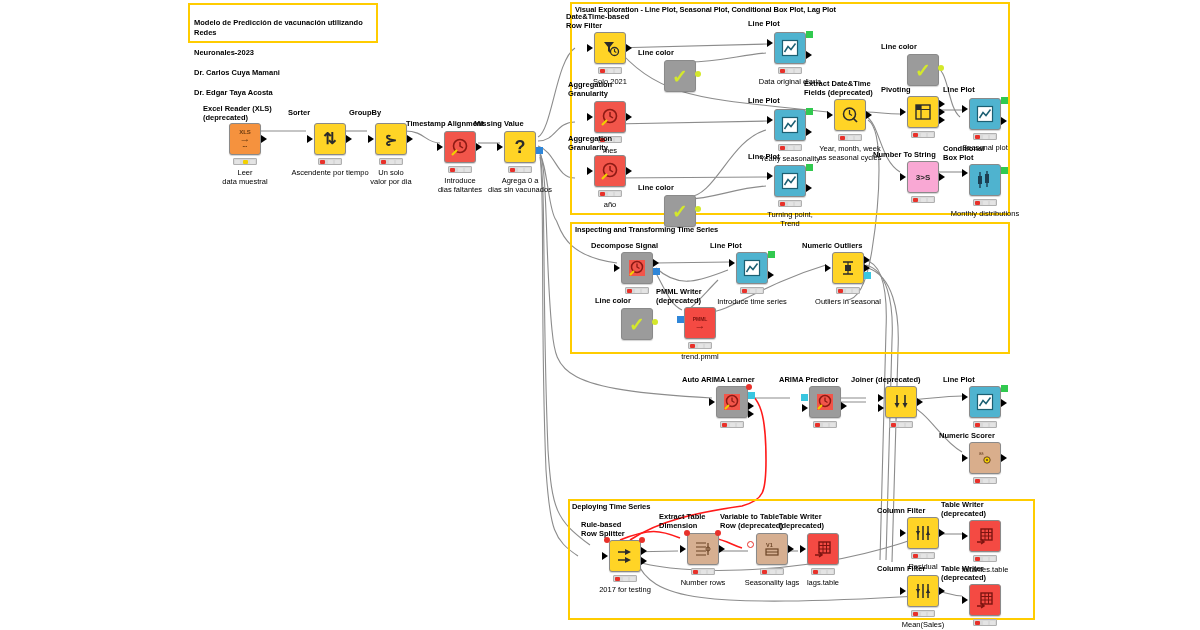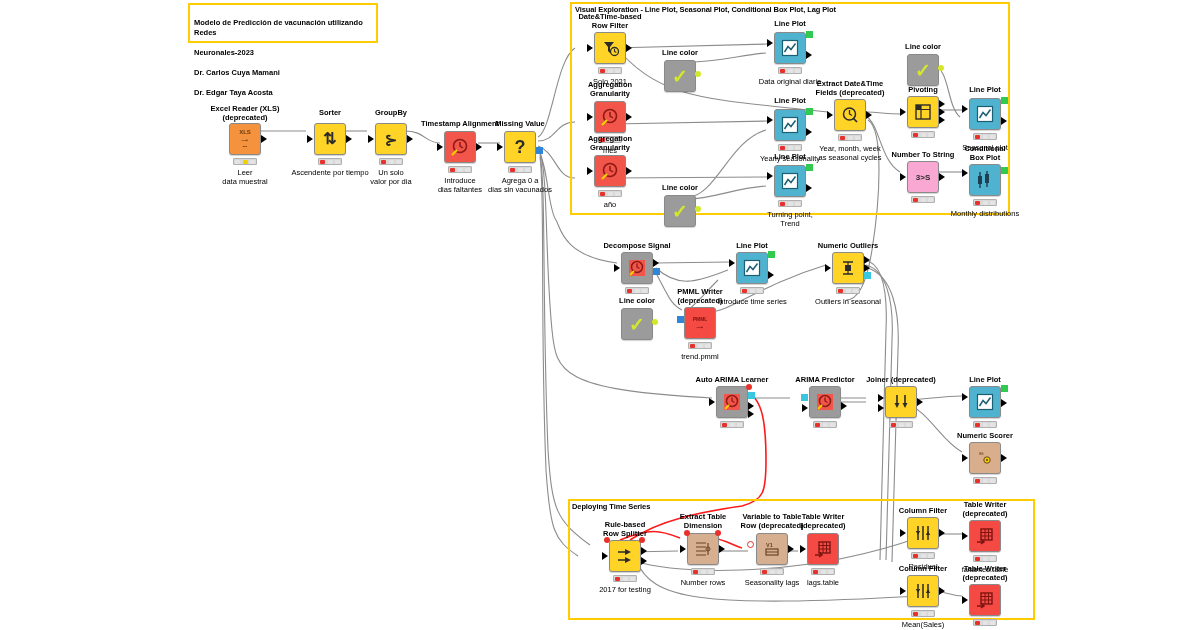--- a/index.html
+++ b/index.html
@@ -15,21 +15,21 @@
   .annot.filled{background:#ffffff;}
   .annot-title{
     position:absolute;font-size:7.5px;font-weight:bold;color:#000;
     white-space:nowrap;line-height:10px;letter-spacing:-0.1px;
   }
   .annot-body{position:absolute;font-size:7.5px;font-weight:bold;color:#000;line-height:10px;white-space:pre-line;}
 
   
   .node{position:absolute;width:60px;}
   .node .nlabel{
-    position:absolute;left:-12px;top:0;width:84px;text-align:center;
+    position:absolute;left:-12px;top:0;width:84px;text-align:left;
     font-size:7.5px;font-weight:bold;color:#000;line-height:9px;
     white-space:pre-line;
   }
   .nbox{
     position:absolute;left:14px;width:32px;height:32px;
     border:1px solid #8a8a8a;border-radius:3px;box-sizing:border-box;
     display:flex;align-items:center;justify-content:center;
     box-shadow:0 1px 1px rgba(0,0,0,.18);
   }
   .nbox .glyph{font-size:15px;line-height:1;font-weight:bold;color:#2b2b2b;}
@@ -143,20 +143,23 @@
       <span>Neuronales-2023</span><br>
       <span>Dr. Carlos Cuya Mamani</span><br>
       <span>Dr. Edgar Taya Acosta</span>
     </div>
   </div>
 
   <div class="annot" style="left:570px;top:2px;width:440px;height:213px;">
     <div class="annot-title" style="left:3px;top:1px;">Visual Exploration - Line Plot, Seasonal Plot, Conditional Box Plot, Lag Plot</div>
   </div>
 
+  <div class="annot" style="left:570px;top:222px;width:440px;height:132px;">
+    <div class="annot-title" style="left:3px;top:1px;">Inspecting and Transforming Time Series</div>
+  </div>
 
 
   <div class="annot" style="left:568px;top:499px;width:467px;height:121px;">
     <div class="annot-title" style="left:2px;top:1px;">Deploying Time Series</div>
   </div>
 
   <div class="node" style="left:215px;top:104px;">
     <div class="nlabel">Excel Reader (XLS)
 (deprecated)</div>
     <div class="nbox" style="top:19px;background:#F5923E;">

